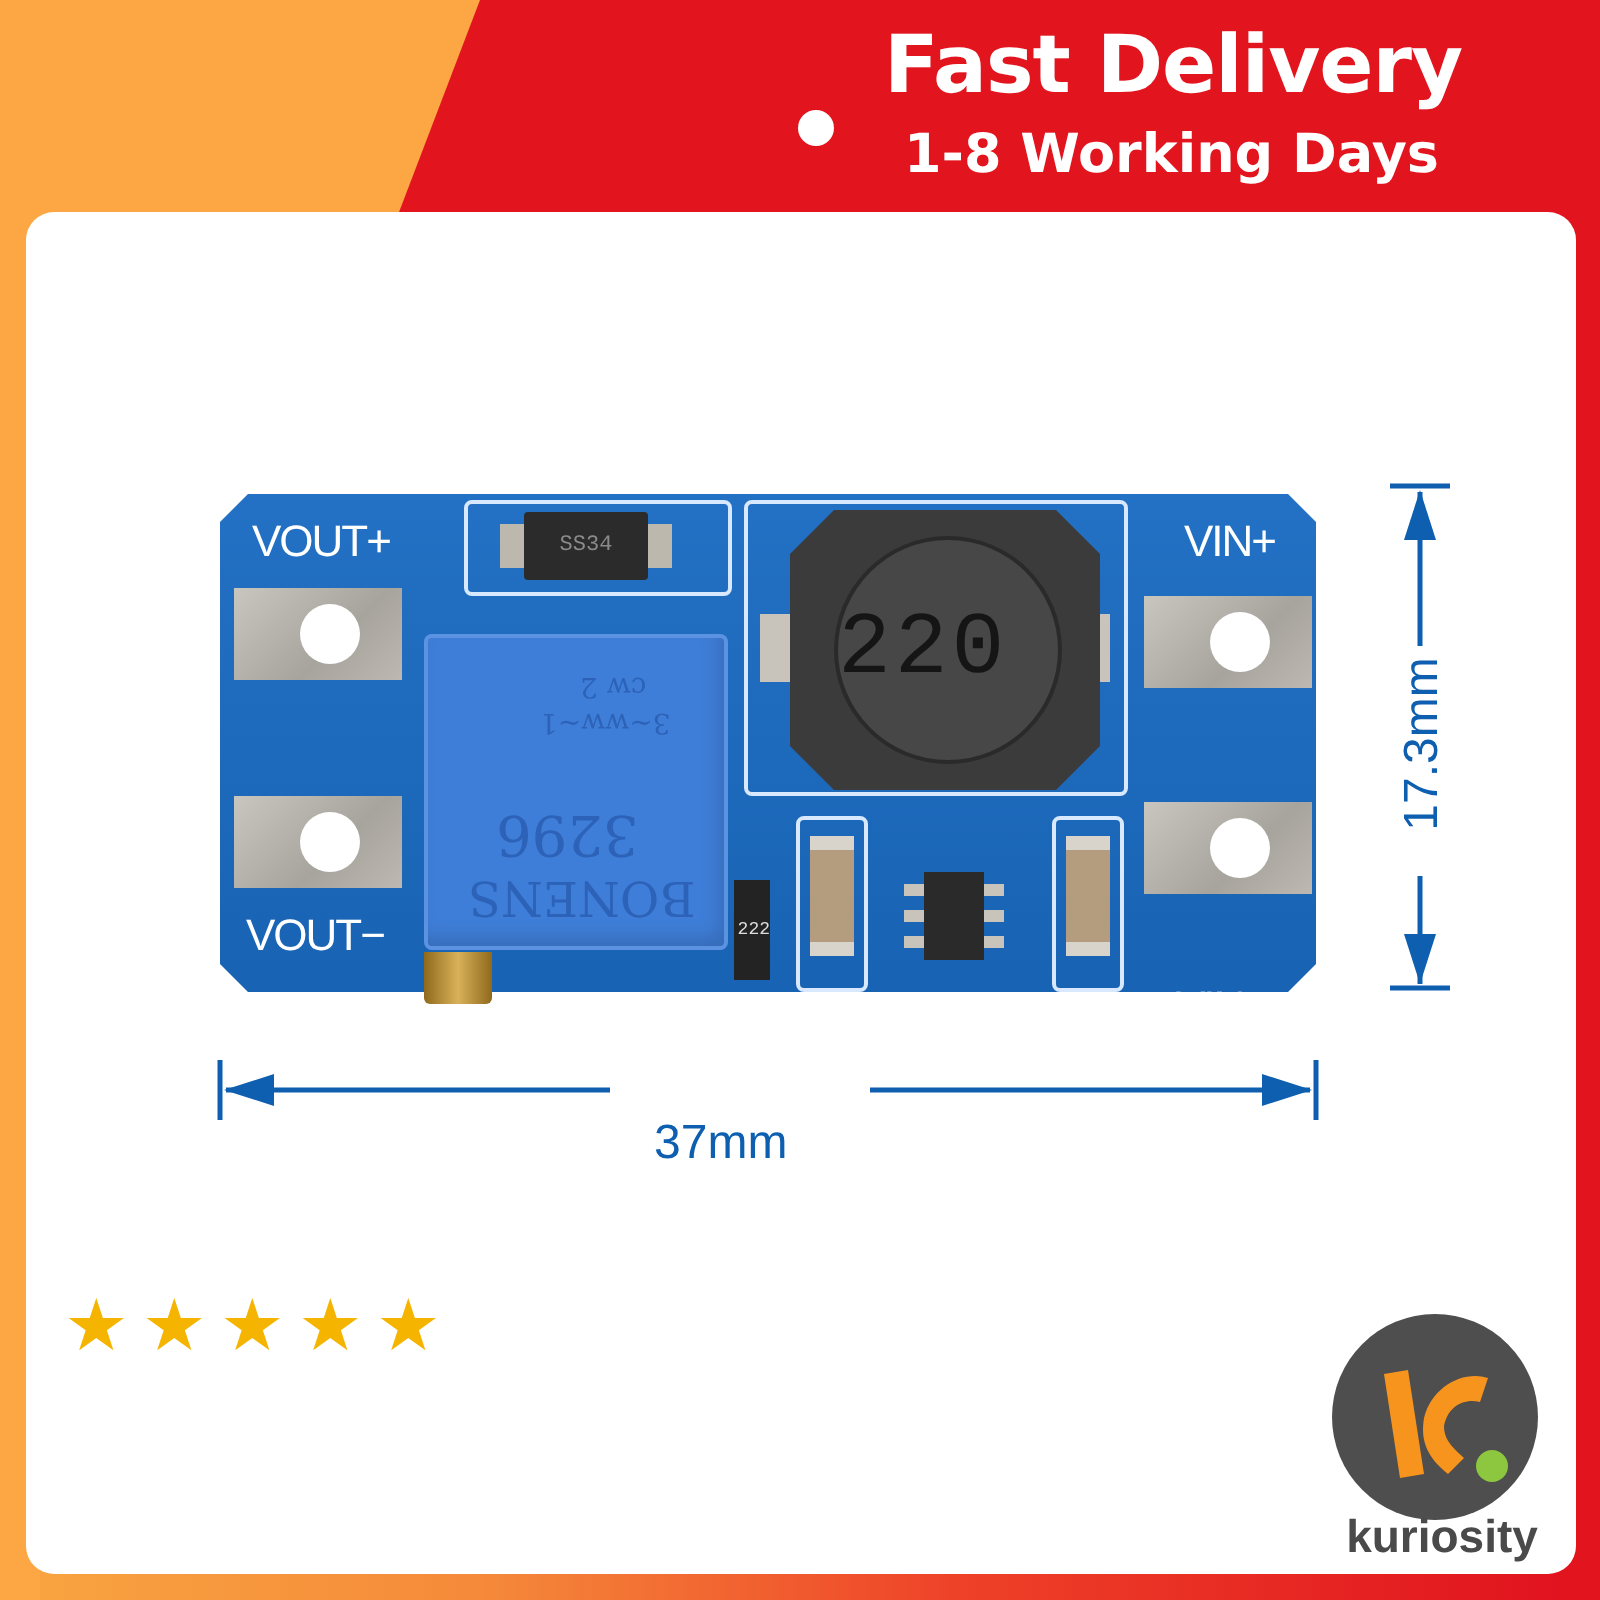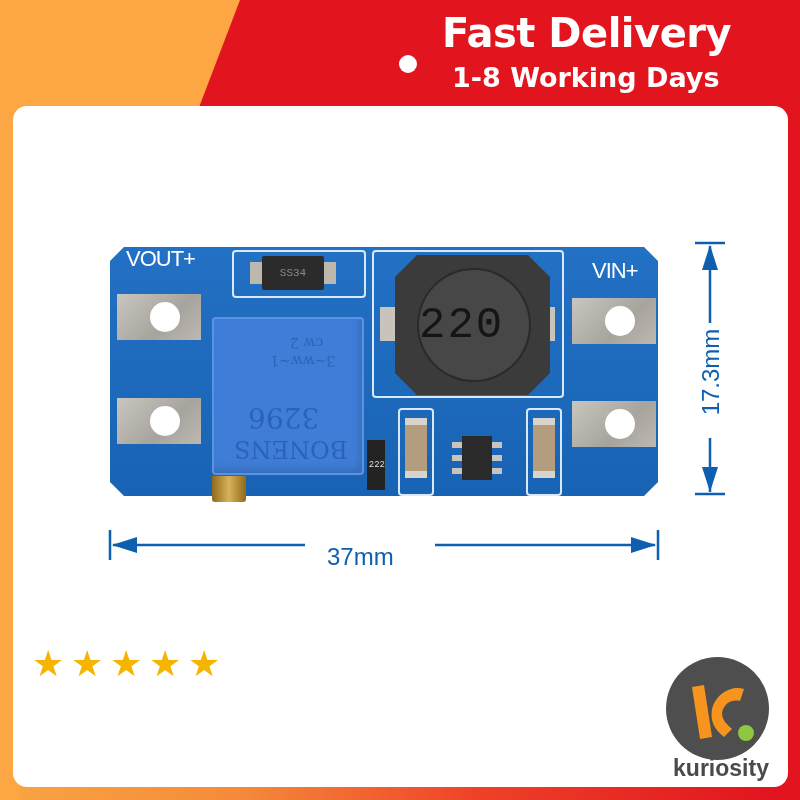--- a/index.html
+++ b/index.html
@@ -70,22 +70,22 @@
     <span class="fast">Fast Delivery</span>
     <span class="days">1-8 Working Days</span>
   </div>
 
   <div class="card"></div>
 
   <div class="board">
       <div class="board-shade"></div>
     </div>
 
-  <span class="label" style="left:126px;top:246px;">VOUT+</span>
-  <span class="label" style="left:123px;top:455px;margin-top:37px;">VOUT−</span>
+  <span class="label" style="left:126px;top:258px;">VOUT+</span>
+  <span class="label" style="left:123px;top:455px;">VOUT−</span>
   <span class="label" style="left:592px;top:258px;">VIN+</span>
   <span class="label" style="left:588px;top:455px;margin-top:36px;">VIN−</span>
 
   <div class="pad" style="left:117px;top:294px;">
       <div class="hole"></div>
     </div>
   <div class="pad" style="left:117px;top:398px;">
       <div class="hole"></div>
     </div>
   <div class="pad" style="left:572px;top:298px;">
@@ -133,21 +133,21 @@
   <div class="res"><span>222</span></div>
 
   <svg style="position:absolute;left:105px;top:525px;" width="560" height="40">
     <line x1="5" y1="5" x2="5" y2="35" stroke="#0e5fb0" stroke-width="2.5"></line>
     <line x1="553" y1="5" x2="553" y2="35" stroke="#0e5fb0" stroke-width="2.5"></line>
     <line x1="8" y1="20" x2="200" y2="20" stroke="#0e5fb0" stroke-width="2.5"></line>
     <line x1="330" y1="20" x2="550" y2="20" stroke="#0e5fb0" stroke-width="2.5"></line>
     <polygon points="7,20 32,12 32,28" fill="#0e5fb0"></polygon>
     <polygon points="551,20 526,12 526,28" fill="#0e5fb0"></polygon>
   </svg>
-  <span class="dim" style="left:327px;top:543px;">37mm</span>
+  <span class="dim" style="left:327px;top:558px;">37mm</span>
 
   <svg style="position:absolute;left:690px;top:238px;" width="40" height="262">
     <line x1="5" y1="5" x2="35" y2="5" stroke="#0e5fb0" stroke-width="2.5"></line>
     <line x1="5" y1="256" x2="35" y2="256" stroke="#0e5fb0" stroke-width="2.5"></line>
     <line x1="20" y1="8" x2="20" y2="85" stroke="#0e5fb0" stroke-width="2.5"></line>
     <line x1="20" y1="200" x2="20" y2="254" stroke="#0e5fb0" stroke-width="2.5"></line>
     <polygon points="20,7 12,32 28,32" fill="#0e5fb0"></polygon>
     <polygon points="20,254 12,229 28,229" fill="#0e5fb0"></polygon>
   </svg>
   <span class="dim" style="left:668px;top:358px;transform:rotate(-90deg);">17.3mm</span>

